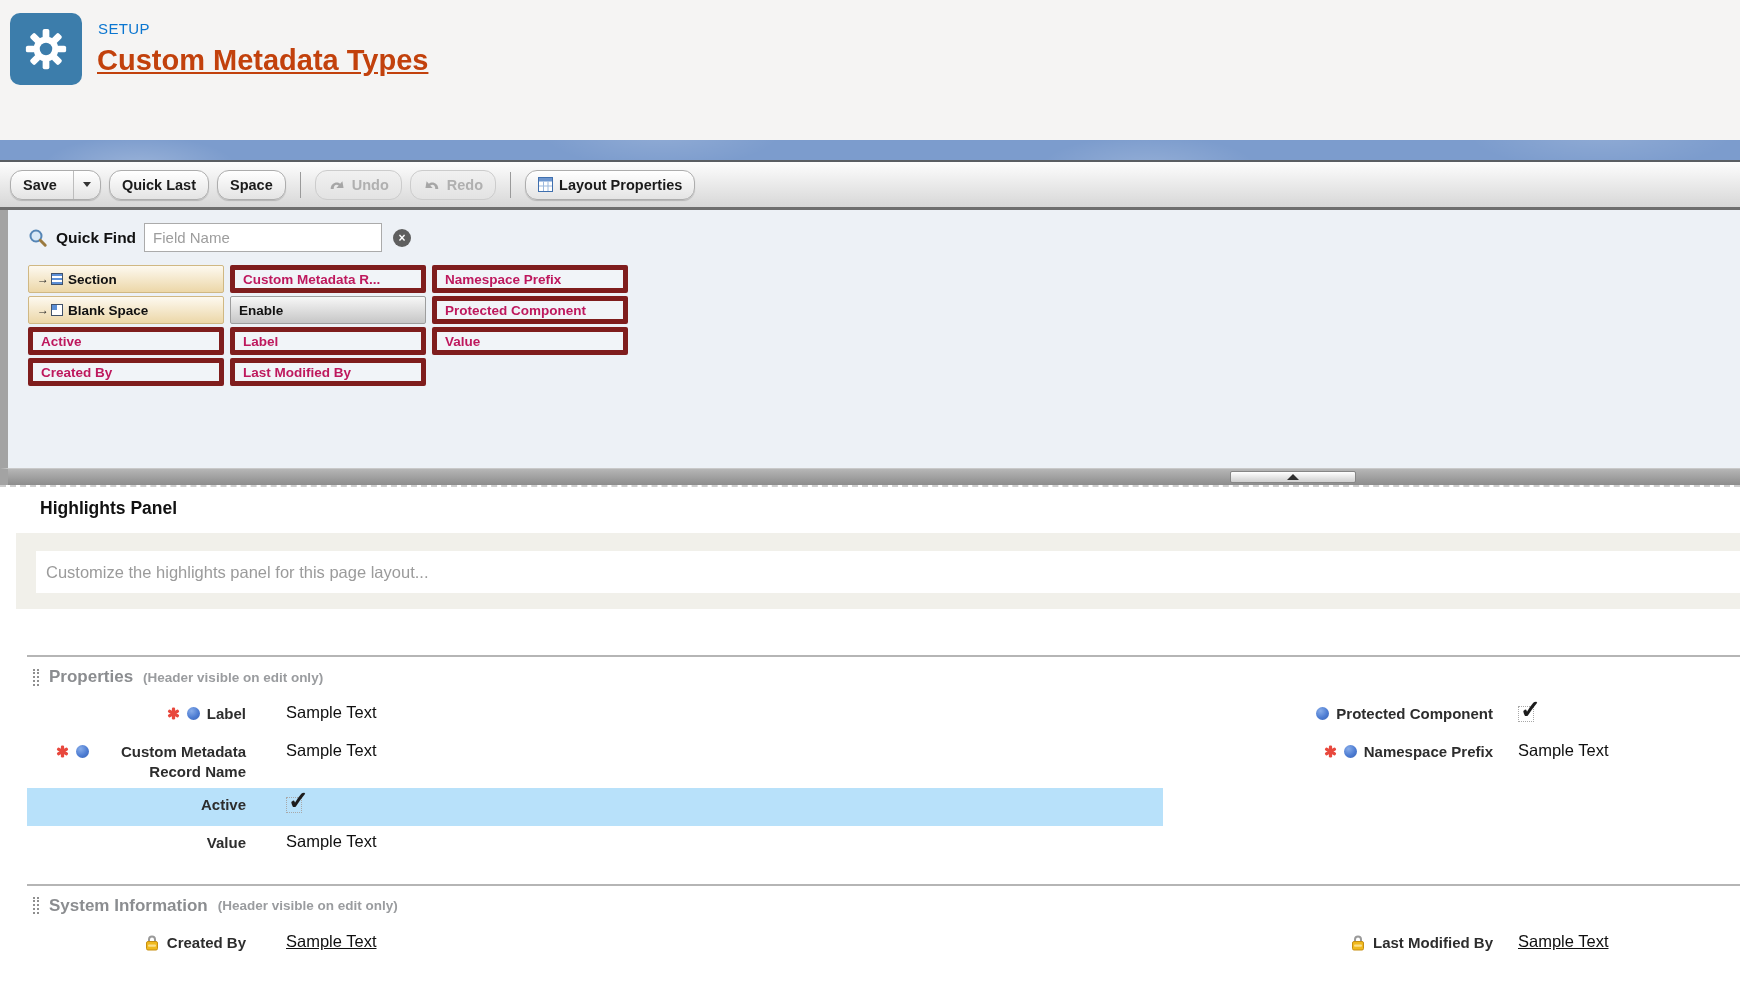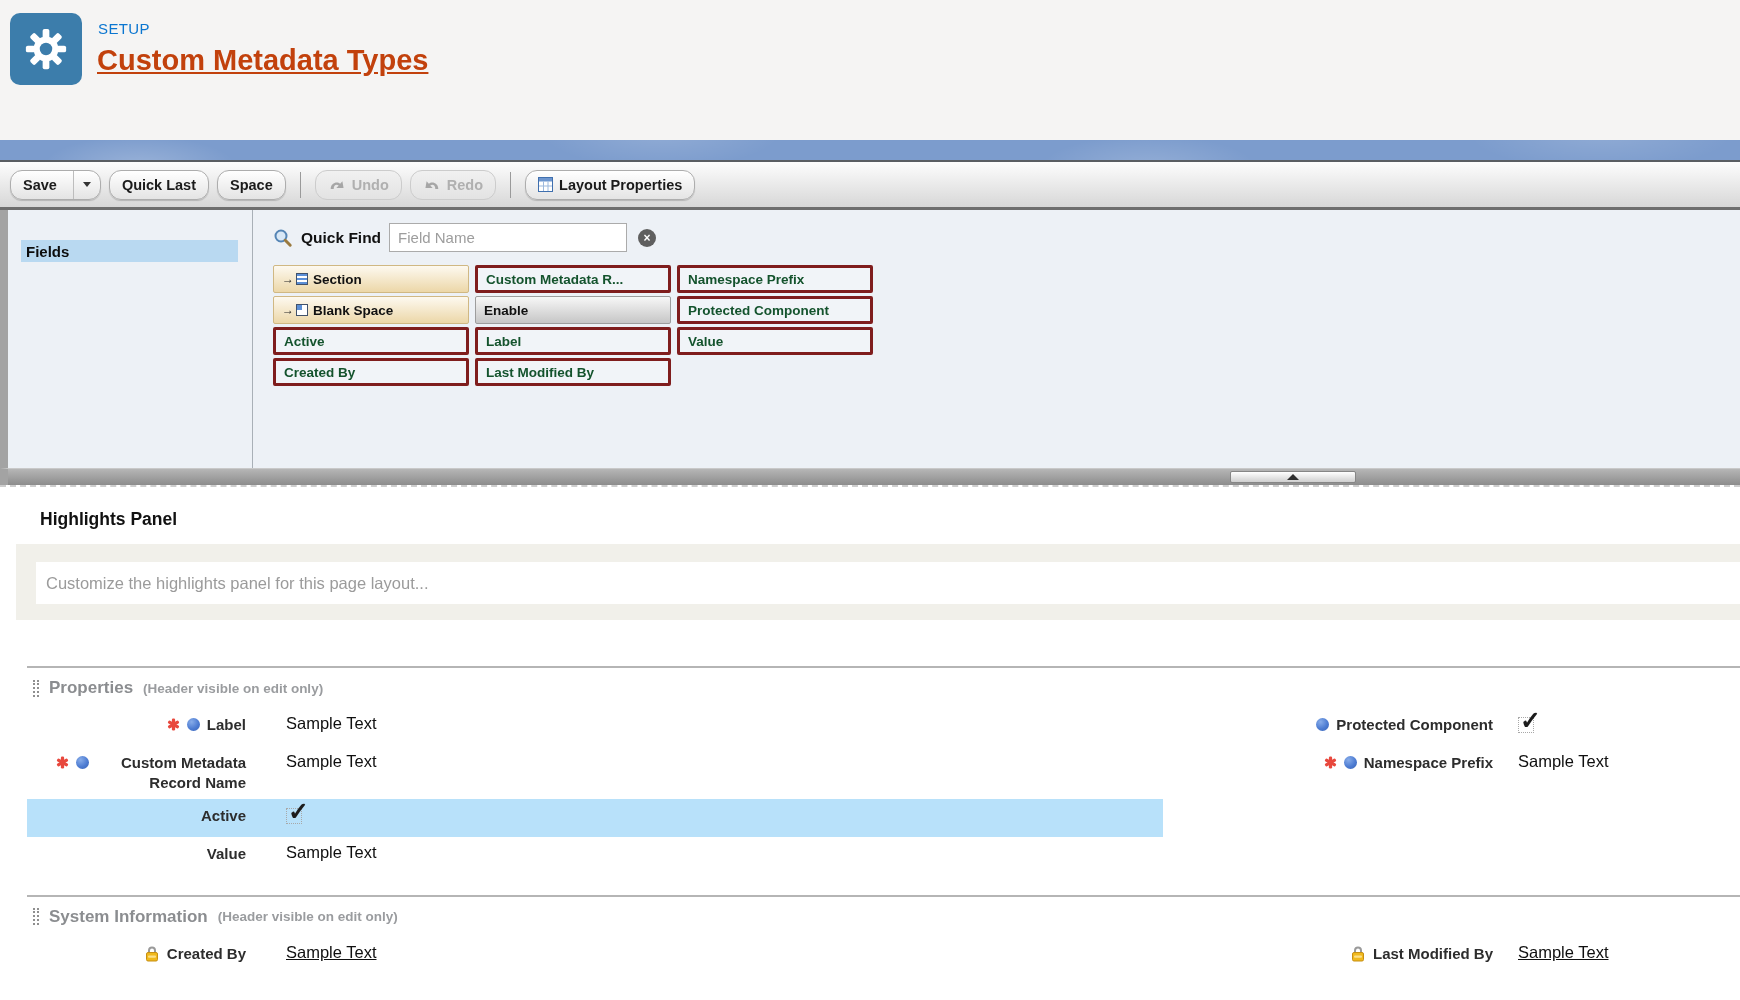--- a/index.html
+++ b/index.html
@@ -48,41 +48,41 @@
   .quickfind-row { display:flex; align-items:center; gap:8px; }
   .qf-label { font-weight:bold; font-size:15.5px; color:#111; }
   .qf-input { width:238px; height:29px; border:1px solid #ababab; background:#fff; font-size:15px;
               padding:10px 8px; color:#333; font-family:"Liberation Sans",sans-serif; }
   .qf-input::placeholder { color:#9d9d9d; }
   .qf-clear { width:18px; height:18px; border-radius:50%; background:#5f5f5f; color:#fff; font-size:12px;
               font-weight:bold; display:flex; align-items:center; justify-content:center; margin-left:3px; cursor:pointer; }
   .palette-grid { margin-top:13px; display:grid; grid-template-columns:repeat(3,196px); gap:3px 6px; }
   .palette-item { height:28px; display:flex; align-items:center; padding:0 8px; gap:5px;
                   font-size:13.5px; font-weight:bold; border-radius:2px; cursor:grab; }
-  .pi-used { background:#f1f4f8; border:3px solid #7f1d1d; color:#14532d;align-items:center; }
+  .pi-used { background:#f1f4f8; border:5px solid #7f1d1d; color:#be185d;align-items:center; }
   .pi-avail { background:linear-gradient(#f7f7f7,#c6c6c6); border:1px solid #9d9d9d; color:#111;align-items:center; }
   .pi-tool-section, .pi-tool-blank { background:linear-gradient(#fdf9f0,#ecd7a8); border:1px solid #d0b883; color:#111; }
   .pi-icons { display:none; align-items:center; gap:2px; }
   .pi-tool-section .pi-icons, .pi-tool-blank .pi-icons { display:flex; }
   .pi-arrow { font-size:12px; font-weight:bold; color:#222; line-height:1; }
   .pi-mini { width:12px; height:12px; border:1px solid #41526b; background:#fff; display:inline-block; }
   .pi-tool-section .pi-mini { background:repeating-linear-gradient(#5c8fd6 0 2px, #ffffff 2px 4px); }
   .pi-tool-blank .pi-mini { position:relative; }
   .pi-tool-blank .pi-mini::before { content:""; position:absolute; left:0; top:0; width:5px; height:5px; background:#5c8fd6; }
 
   .editor-bottom-bar { height:17px; background:linear-gradient(#b6b6b6,#8c8c8c); border-left:8px solid #a3a3a3;
                        position:relative; border-top:1px solid #c9c9c9; }
   .collapse-handle { position:absolute; left:1222px; top:2px; width:126px; height:12px;
                      background:linear-gradient(#ffffff,#cfcfcf); border:1px solid #868686; border-radius:2px;
                      display:flex; align-items:center; justify-content:center; cursor:pointer; }
   .caret-up { width:0; height:0; border-left:6px solid transparent; border-right:6px solid transparent;
               border-bottom:6px solid #2e2e2e; }
 
   
-  .canvas { border-top:2px dashed #cdcdcd; background:#fff; padding-top:22px; }
+  .canvas { border-top:2px dashed #cdcdcd; background:#fff; padding-top:11px; }
   .hl-title { margin-left:40px; font-size:17.5px; font-weight:bold; color:#111; }
   .highlights-panel { margin:14px 0 0 16px; background:#f1f0ea; padding:18px 0 16px 20px; }
   .highlights-box { height:42px; background:#fff; display:flex; align-items:center; padding-left:10px;
                     color:#9b9b9b; font-size:16.5px; cursor:pointer; }
 
   .sections-host { margin-top:46px; }
   .layout-section { margin-left:27px; border-top:2px solid #b5b5b5; padding:6px 0 20px 3px; }
   .section-header { display:flex; align-items:center; gap:10px; padding:4px 0 10px 3px; }
   .drag-handle { width:6px; height:17px; border-left:2px dotted #8f8f8f; border-right:2px dotted #8f8f8f; cursor:grab; }
   .section-title { font-size:17px; font-weight:bold; color:#8b8d90; }
@@ -170,25 +170,20 @@
       <rect x="1" y="1" width="13" height="3.5" fill="#6d96cf"></rect>
       <line x1="5.5" y1="4.5" x2="5.5" y2="14" stroke="#9db9dd"></line>
       <line x1="10" y1="4.5" x2="10" y2="14" stroke="#9db9dd"></line>
       <line x1="1" y1="9" x2="14" y2="9" stroke="#9db9dd"></line>
     </svg>
     <span>Layout Properties</span>
   </div>
 </div>
 
 <div class="editor-body">
-  <div class="fields-panel">
-    <div class="fields-item">
-      <span>Fields</span>
-    </div>
-  </div>
   <div class="palette-main">
     <div class="quickfind-row">
       <svg width="20" height="20" viewBox="0 0 20 20">
         <circle cx="8" cy="8" r="5.5" fill="#d9e8f6" stroke="#5585b5" stroke-width="2"></circle>
         <line x1="12.3" y1="12.3" x2="17.2" y2="17.2" stroke="#9a7a3f" stroke-width="3" stroke-linecap="round"></line>
       </svg>
       <span class="qf-label">Quick Find</span>
       <input class="qf-input" type="text" placeholder="Field Name" style="">
       <span class="qf-clear">×</span>
     </div>

